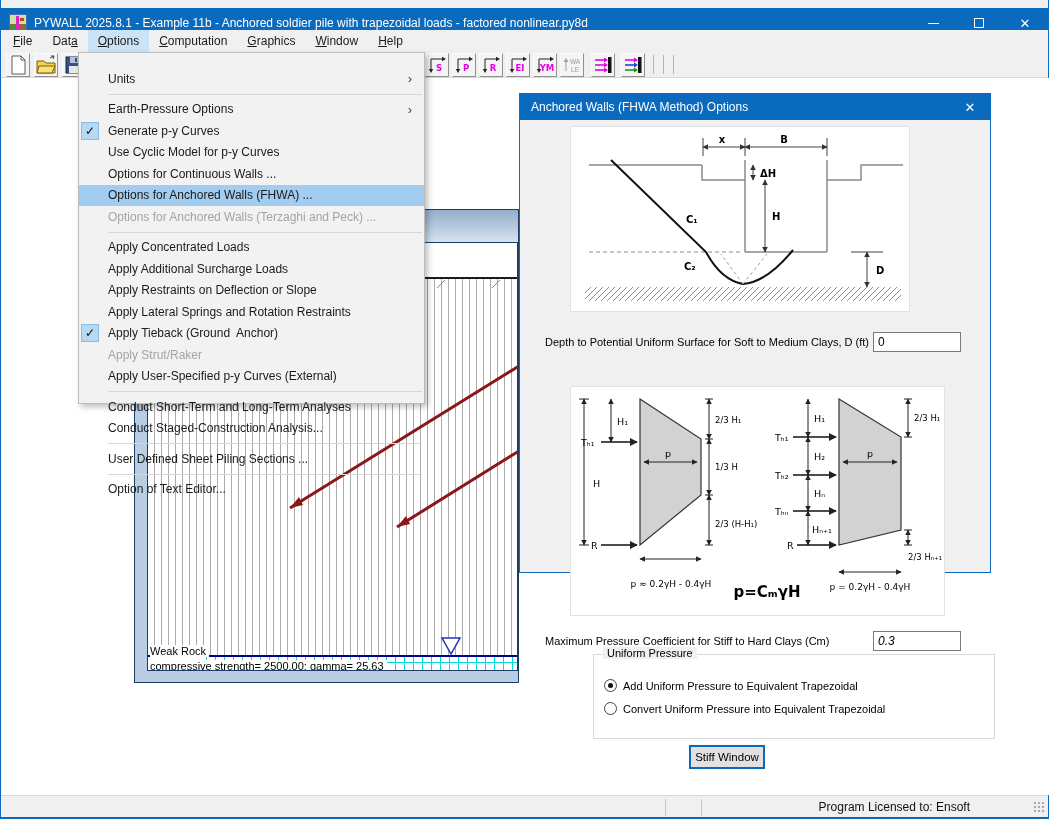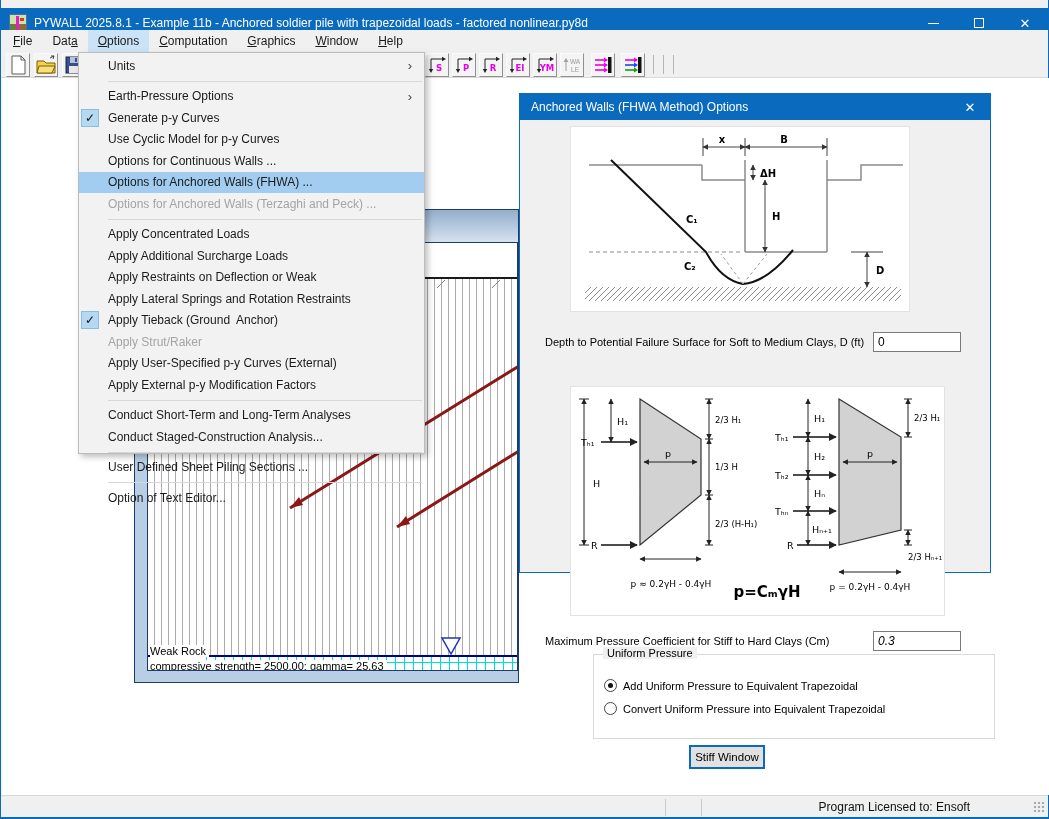--- a/index.html
+++ b/index.html
@@ -46,22 +46,22 @@
   .hatch { position:absolute; left:0; right:0; top:34px; height:379px;
            border-top:2px solid #1a1a1a;
            background:repeating-linear-gradient(90deg, transparent 0 6px, #ababab 6px 7px); }
   .cw-svg { position:absolute; inset:0; }
   .cyangrid { position:absolute; left:58px; right:0; top:413px; height:15px;
               background-image:repeating-linear-gradient(90deg,#00dcdc 0 1px, transparent 1px 9px),
                                repeating-linear-gradient(0deg,#00dcdc 0 1px, transparent 1px 8px); }
   .cw-label { position:absolute; font-size:11px; color:#000; background:#fff; padding-right:3px; white-space:nowrap; }
 
   
-  .dropdown { position:absolute; left:77px; top:52px; width:347px; height:402px; background:#f2f2f2;
-              border:1px solid #bcbcbc; box-shadow:3px 3px 6px rgba(0,0,0,.25); z-index:20; padding-top:2px;
+  .dropdown { position:absolute; left:77px; top:52px; width:347px; height:352px; background:#f2f2f2;
+              border:1px solid #bcbcbc; box-shadow:3px 3px 6px rgba(0,0,0,.25); z-index:20; padding-top:15px;
               font-size:12px; color:#1a1a1a; }
   .mi { height:21.5px; display:flex; align-items:center; position:relative; }
   .mi.hl { background:#a2cdf0; }
   .mi.dis { color:#a4a4a4; }
   .mi-check { position:absolute; left:2px; top:1.5px; width:18px; height:18px; background:#b6d9f3;
               border:1px solid #8cbce2; color:#111; font-size:12px; line-height:17px; text-align:center; }
   .mi-label { margin-left:29px; white-space:pre; }
   .mi-arrow { margin-left:auto; margin-right:12px; font-size:13px; color:#444; }
   .msep { height:9px; display:flex; align-items:center; }
   .msep div { height:1px; background:#d7d7d7; width:100%; margin:0 2px 0 29px; }
@@ -359,37 +359,34 @@
       <div class="msep">
         <div></div>
       </div>
       <div class="mi">
         <span class="mi-label">Apply Concentrated Loads</span>
       </div>
       <div class="mi">
         <span class="mi-label">Apply Additional Surcharge Loads</span>
       </div>
       <div class="mi">
-        <span class="mi-label">Apply Restraints on Deflection or Weak</span>
+        <span class="mi-label">Apply Restraints on Deflection or Slope</span>
       </div>
       <div class="mi">
         <span class="mi-label">Apply Lateral Springs and Rotation Restraints</span>
       </div>
       <div class="mi">
         <span class="mi-check">✓</span>
         <span class="mi-label">Apply Tieback (Ground  Anchor)</span>
       </div>
       <div class="mi dis">
         <span class="mi-label">Apply Strut/Raker</span>
       </div>
       <div class="mi">
         <span class="mi-label">Apply User-Specified p-y Curves (External)</span>
-      </div>
-      <div class="mi">
-        <span class="mi-label">Apply External p-y Modification Factors</span>
       </div>
       <div class="msep">
         <div></div>
       </div>
       <div class="mi">
         <span class="mi-label">Conduct Short-Term and Long-Term Analyses</span>
       </div>
       <div class="mi">
         <span class="mi-label">Conduct Staged-Construction Analysis...</span>
       </div>
@@ -461,21 +458,21 @@
           <line x1="172" y1="157" x2="150" y2="127"></line>
             <line x1="172" y1="157" x2="196" y2="127"></line>
         </g>
         <text x="115" y="96" font-size="10" font-weight="bold">C₁</text>
         <text x="113" y="143" font-size="10" font-weight="bold">C₂</text>
 
         <rect x="14" y="160" width="316" height="14" fill="url(#rockhatch)"></rect>
       </svg>
     </div>
 
-    <div class="dlg-label" style="left:25px; top:242px;">Depth to Potential Failure Surface for Soft to Medium Clays, D (ft)</div>
+    <div class="dlg-label" style="left:25px; top:242px;">Depth to Potential Uniform Surface for Soft to Medium Clays, D (ft)</div>
     <input class="dlg-input" style="left: 353px; top: 238px;" value="0">
 
     <div class="figpanel" style="left:50px; top:292px; width:375px; height:230px;">
       <svg class="figsvg" viewBox="0 0 375 230" width="375" height="230">
         <defs>
           <marker id="ar2" viewBox="0 0 10 10" refX="9" refY="5" markerWidth="5.5" markerHeight="5.5" orient="auto-start-reverse">
             <path d="M0,0 L10,5 L0,10 z" fill="#222"></path>
           </marker>
         </defs>
 

